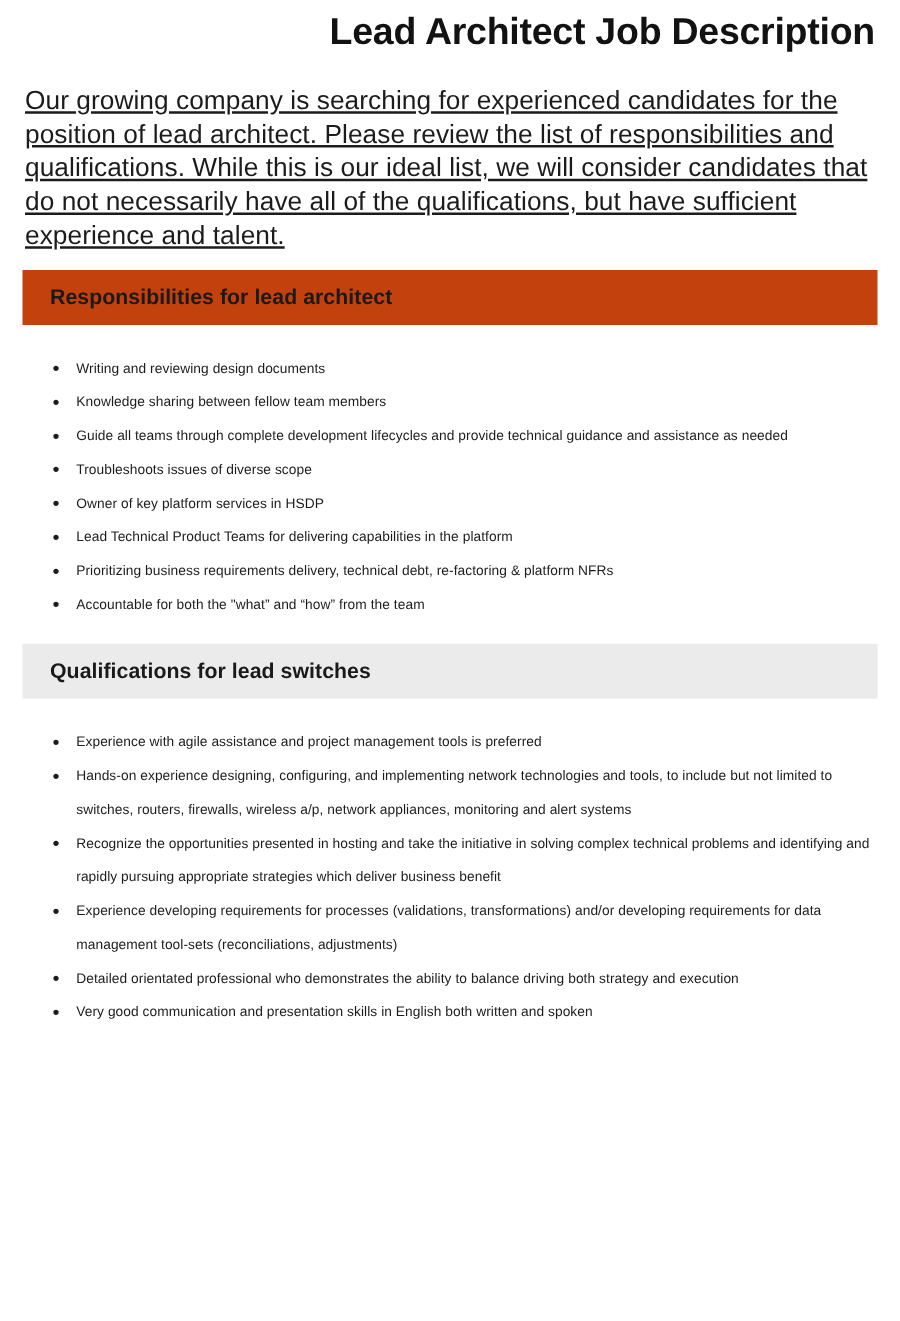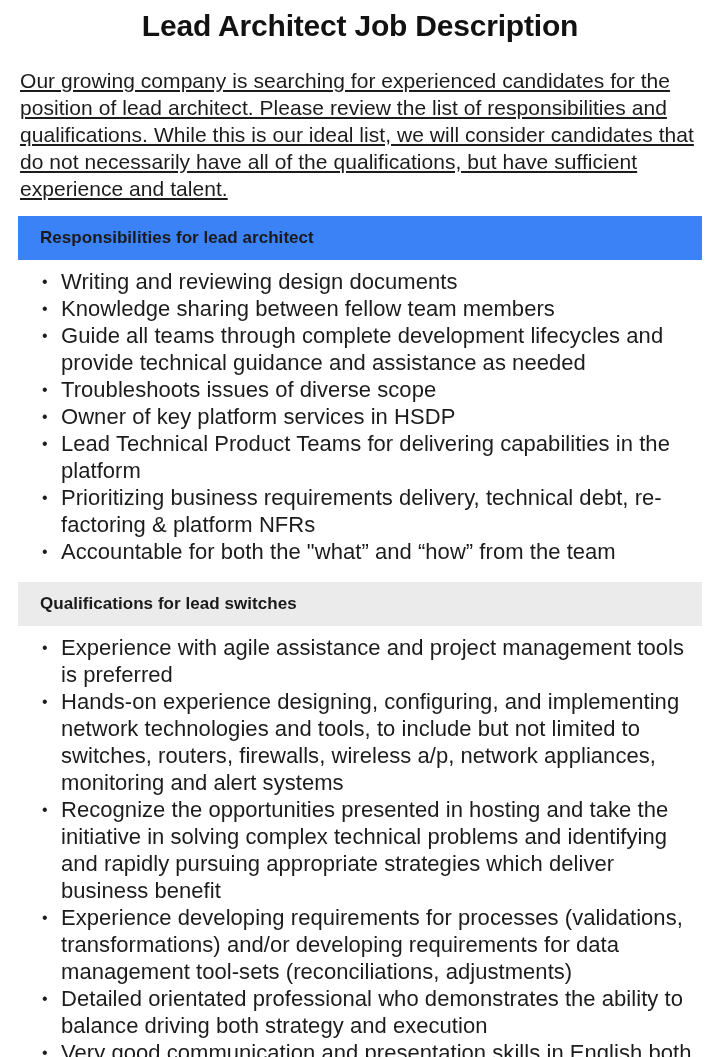--- a/index.html
+++ b/index.html
@@ -15,21 +15,21 @@
     -webkit-font-smoothing: antialiased;
   }
   main {
     padding: 4px 20px 24px 20px;
     box-sizing: border-box;
     width: 720px;
   }
   h1.doc-title {
     margin: 0;
     padding: 3px 0 0 0;
-    text-align: center;
+    text-align: right;
     font-size: 30px;
     line-height: 37px;
     font-weight: bold;
     color: #121212;
     letter-spacing: -0.2px;
   }
   p.intro {
     font-size: 21px;
     line-height: 27px;
     margin: 23px 0 14px 0;
@@ -42,23 +42,23 @@
     height: 44px;
     line-height: 44px;
     padding-left: 22px;
     font-size: 17px;
     font-weight: bold;
     color: #1a1a1a;
     letter-spacing: 0.05px;
   }
   ul.bullet-list {
     list-style: none;
-    margin: 8px 0 17px 0;
+    margin: 22px 0 17px 0;
     padding: 0 0 0 22px;
-    font-size: 22px;
+    font-size: 11px;
     line-height: 27px;
     letter-spacing: 0.05px;
   }
   ul.bullet-list li {
     position: relative;
     padding-left: 19px;
     margin: 0;
   }
   ul.bullet-list li::before {
     content: "\2022";
@@ -70,21 +70,21 @@
 </style>
 </head>
 <body style="background: rgb(255, 255, 255); color: rgb(28, 28, 28);">
 
 <main>
   <h1 class="doc-title">Lead Architect Job Description</h1>
 
   <p class="intro">Our growing company is searching for experienced candidates for the position of lead architect. Please review the list of responsibilities and qualifications. While this is our ideal list, we will consider candidates that do not necessarily have all of the qualifications, but have sufficient experience and talent.</p>
 
   <div id="sections">
-      <div class="section-heading" style="background: #3b82f6;">Responsibilities for lead architect</div>
+      <div class="section-heading" style="background: #c2410c;">Responsibilities for lead architect</div>
       <ul class="bullet-list">
         <li>Writing and reviewing design documents</li>
         <li>Knowledge sharing between fellow team members</li>
         <li>Guide all teams through complete development lifecycles and provide technical guidance and assistance as needed</li>
         <li>Troubleshoots issues of diverse scope</li>
         <li>Owner of key platform services in HSDP</li>
         <li>Lead Technical Product Teams for delivering capabilities in the platform</li>
         <li>Prioritizing business requirements delivery, technical debt, re-factoring &amp; platform NFRs</li>
         <li>Accountable for both the "what” and “how” from the team</li>
       </ul>

